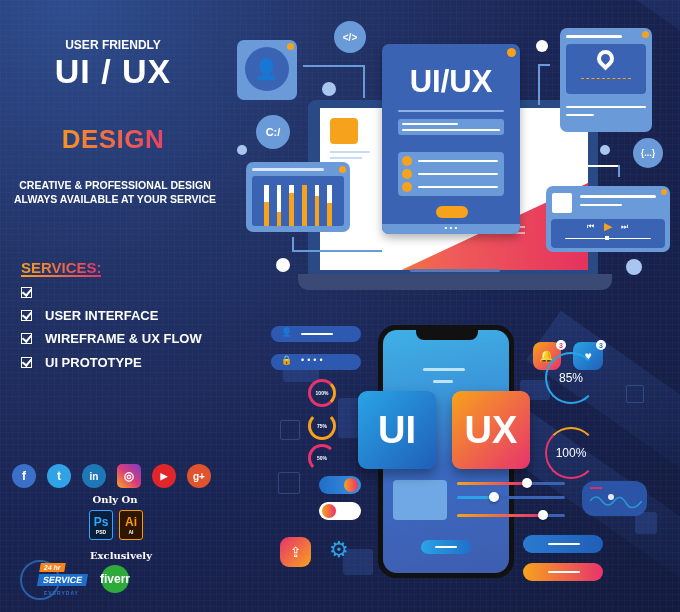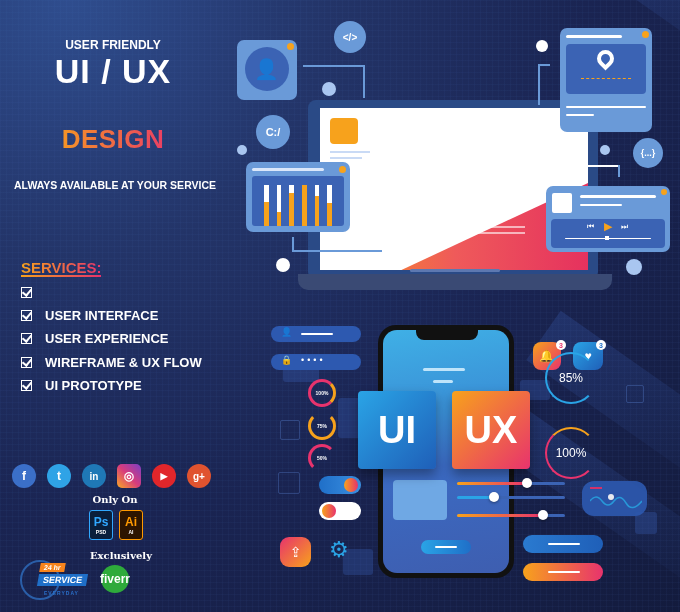--- a/index.html
+++ b/index.html
@@ -57,21 +57,21 @@
   .bars { display:flex; gap:8px; padding:9px 12px 0; }
   .bar { width:6px; height:41px; background:#fff; position:relative; }
   .bar > i { position:absolute; left:0; bottom:0; width:100%; background:#f7a21c; }
 
   
   .phone { left:378px; top:325px; width:136px; height:253px; background:#111; border-radius:18px; }
   .phone-screen { left:383px; top:330px; width:126px; height:243px; border-radius:14px;
     background: linear-gradient(170deg, #3fb0e6 0%, #3a8fd6 35%, #3b6ac2 55%, #3e5eb0 100%); overflow:hidden; }
   .notch { left:416px; top:330px; width:62px; height:10px; background:#111; border-radius:0 0 8px 8px; }
 
-  .big-btn { position:absolute; width:78px; height:78px; border-radius:4px; color:#fff; font-weight:bold; font-size:38px; display:flex; align-items:center; justify-content:center; box-shadow: 0 6px 12px rgba(0,0,0,0.35); }
+  .big-btn { position:absolute; width:78px; height:78px; border-radius:9px; color:#fff; font-weight:bold; font-size:38px; display:flex; align-items:center; justify-content:center; box-shadow: 0 6px 12px rgba(0,0,0,0.35); }
 
   .pill { position:absolute; border-radius:10px; }
   .slider { position:absolute; height:3px; border-radius:2px; }
   .knob { position:absolute; width:10px; height:10px; border-radius:50%; background:#fff; box-shadow: 0 1px 3px rgba(0,0,0,0.4); }
 
   .ring { position:absolute; border-radius:50%; display:flex; align-items:center; justify-content:center; color:#fff; font-size:5px; font-weight:bold; }
   .sq { position:absolute; border:1.5px solid rgba(90,130,210,0.35); border-radius:2px; }
   .sqf { position:absolute; background:rgba(60,100,190,0.3); border-radius:3px; }
 </style>
 </head>
@@ -80,36 +80,33 @@
 <div id="stage">
   <div class="grid"></div>
   <div class="streak" style="left:520px;top:380px;width:260px;height:60px;"></div>
   <div class="streak" style="left:470px;top:480px;width:300px;height:50px;"></div>
   <div class="streak" style="left:600px;top:0px;width:200px;height:40px;"></div>
 
   <div class="abs t-user">USER FRIENDLY</div>
   <div class="abs t-uiux">UI / UX</div>
   <div class="abs t-design">DESIGN</div>
   <div class="abs t-sub">
+    <div>CREATIVE &amp; PROFESSIONAL DESIGN</div>
     <div>ALWAYS AVAILABLE AT YOUR SERVICE</div>
   </div>
 
   <div class="abs svc-title">SERVICES:</div>
   <div class="abs svc-underline"></div>
   <div class="abs svc-list">
     <div class="svc-item">
         <span class="check"></span>
       </div>
     <div class="svc-item">
         <span class="check"></span>
         <span>USER INTERFACE</span>
-      </div>
-    <div class="svc-item">
-        <span class="check"></span>
-        <span>USER EXPERIENCE</span>
       </div>
     <div class="svc-item">
         <span class="check"></span>
         <span>WIREFRAME &amp; UX FLOW</span>
       </div>
     <div class="svc-item">
         <span class="check"></span>
         <span>UI PROTOTYPE</span>
       </div>
   </div>
@@ -191,20 +188,39 @@
         <div class="bar">
             <i style="height:72%"></i>
           </div>
         <div class="bar">
             <i style="height:55%"></i>
           </div>
       </div>
     </div>
   </div>
 
+  <div class="panel" style="left:382px;top:44px;width:138px;height:190px;background:#3b63b4;box-shadow:0 4px 10px rgba(0,0,0,0.3)">
+    <span class="xbtn" style="right:4px;top:4px;width:9px;height:9px"></span>
+    <div class="abs" style="left:0;width:138px;top:20px;text-align:center;color:#fff;font-weight:900;font-size:31px">UI/UX</div>
+    <div class="line" style="left:16px;top:66px;width:106px;height:1.5px;background:#8fb2e6"></div>
+    <div class="abs" style="left:16px;top:75px;width:106px;height:16px;background:#6a9ad8;border-radius:3px">
+      <div class="line" style="left:4px;top:4px;width:56px;height:2px"></div>
+      <div class="line" style="left:4px;top:10px;width:98px;height:2px"></div>
+    </div>
+    <div class="abs" style="left:16px;top:108px;width:106px;height:44px;background:#6a9ad8;border-radius:4px">
+      <div class="circ" style="left:4px;top:4px;width:10px;height:10px;background:#f7a21c"></div>
+      <div class="line" style="left:20px;top:8px;width:80px;height:2px"></div>
+      <div class="circ" style="left:4px;top:17px;width:10px;height:10px;background:#f7a21c"></div>
+      <div class="line" style="left:20px;top:21px;width:80px;height:2px"></div>
+      <div class="circ" style="left:4px;top:30px;width:10px;height:10px;background:#f7a21c"></div>
+      <div class="line" style="left:20px;top:34px;width:80px;height:2px"></div>
+    </div>
+    <div class="pill" style="left:54px;top:162px;width:32px;height:12px;background:#f7a21c;border-radius:6px"></div>
+    <div class="abs" style="left:0;bottom:0;width:138px;height:10px;background:#6a9ad8;border-radius:0 0 7px 7px;text-align:center;color:#fff;font-size:8px;line-height:8px">• • •</div>
+  </div>
 
   <div class="panel" style="left:560px;top:28px;width:92px;height:104px;background:#6a9ad8">
     <span class="xbtn" style="right:3px;top:3px"></span>
     <div class="line" style="left:6px;top:7px;width:56px;height:3px"></div>
     <div class="abs" style="left:6px;top:16px;width:80px;height:50px;background:#3b63b4;border-radius:4px">
       <div class="abs" style="left:31px;top:6px;width:17px;height:17px;border-radius:50% 50% 50% 0;transform:rotate(-45deg);border:4px solid #fff"></div>
       <div class="abs" style="left:15px;top:34px;width:50px;height:0;border-top:1.5px dashed #f7a21c"></div>
     </div>
     <div class="line" style="left:6px;top:78px;width:80px;height:2px"></div>
     <div class="line" style="left:6px;top:86px;width:28px;height:2px"></div>

